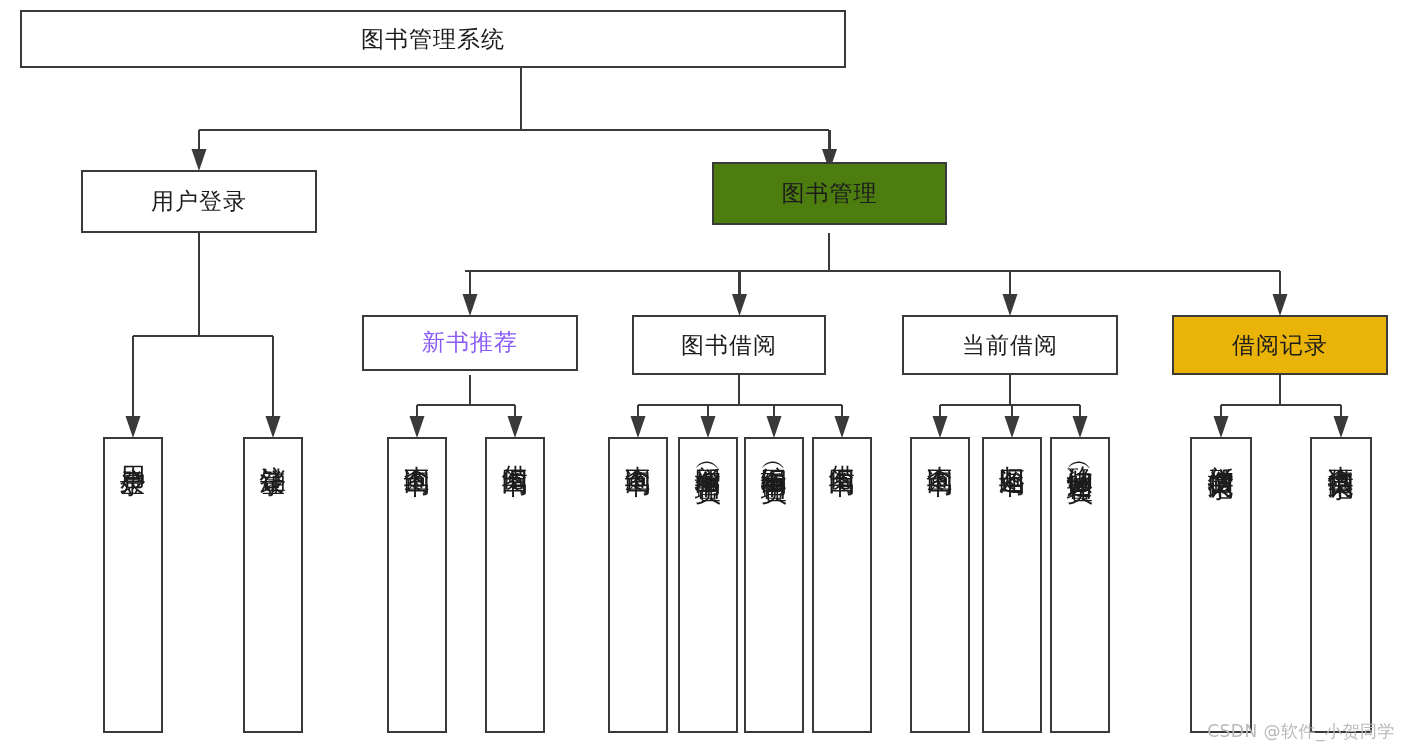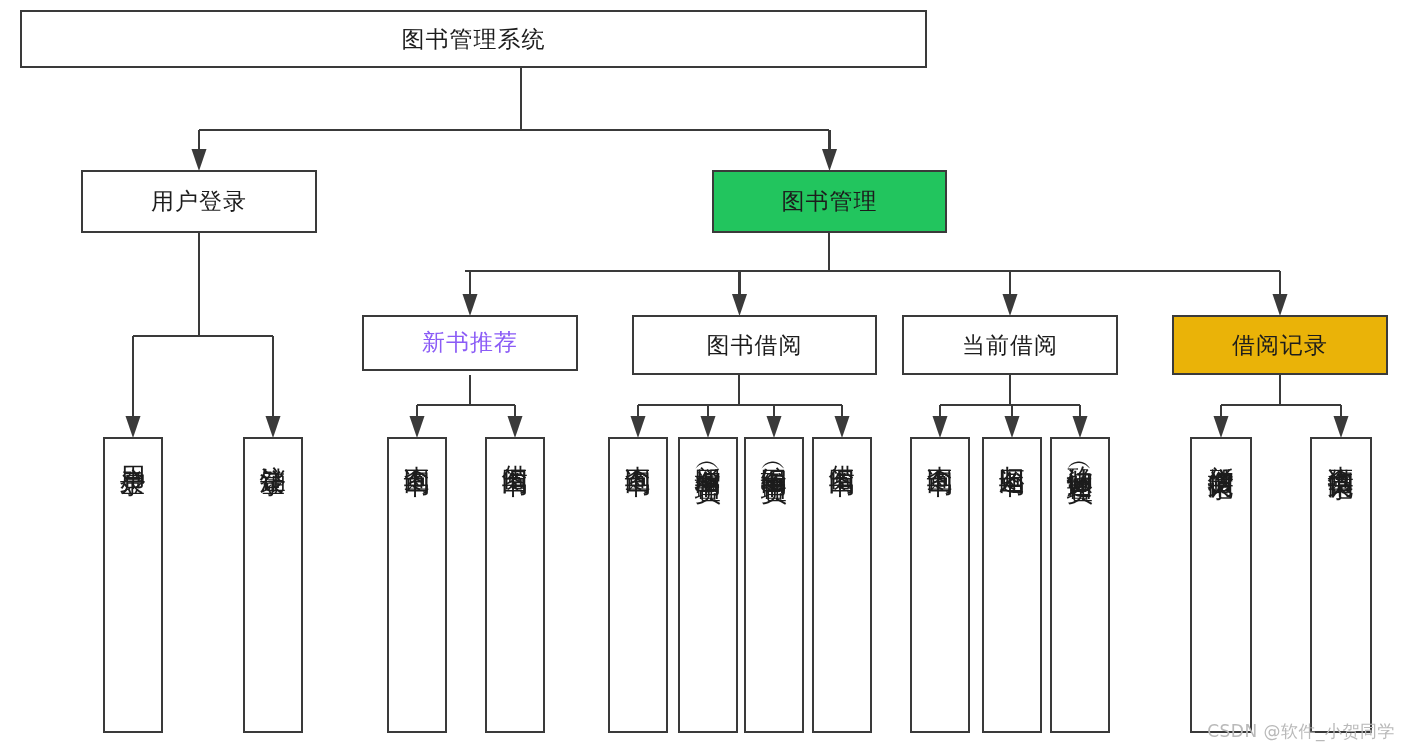--- a/index.html
+++ b/index.html
@@ -123,33 +123,33 @@
       <line x1="1012" y1="405" x2="1012" y2="417" stroke="#3a3a3a" stroke-width="2.4" shape-rendering="crispEdges"></line>
       <path d="M1004.5,416 L1019.5,416 L1012,438 Z" fill="#3a3a3a"></path>
       <line x1="1080" y1="405" x2="1080" y2="417" stroke="#3a3a3a" stroke-width="2.4" shape-rendering="crispEdges"></line>
       <path d="M1072.5,416 L1087.5,416 L1080,438 Z" fill="#3a3a3a"></path>
       <line x1="1221" y1="405" x2="1221" y2="417" stroke="#3a3a3a" stroke-width="2.4" shape-rendering="crispEdges"></line>
       <path d="M1213.5,416 L1228.5,416 L1221,438 Z" fill="#3a3a3a"></path>
       <line x1="1341" y1="405" x2="1341" y2="417" stroke="#3a3a3a" stroke-width="2.4" shape-rendering="crispEdges"></line>
       <path d="M1333.5,416 L1348.5,416 L1341,438 Z" fill="#3a3a3a"></path>
     </svg>
   <div id="nodes">
-      <div class="node h" style="left: 20px; top: 10px; width: 907px; height: 58px; border-color: rgb(58, 58, 58); background: rgb(255, 255, 255); color: rgb(28, 28, 28);">
+      <div class="node h" style="left: 20px; top: 10px; width: 826px; height: 58px; border-color: rgb(58, 58, 58); background: rgb(255, 255, 255); color: rgb(28, 28, 28);">
         <span class="label">图书管理系统</span>
       </div>
       <div class="node h" style="left: 81px; top: 170px; width: 236px; height: 63px; border-color: rgb(58, 58, 58); background: rgb(255, 255, 255); color: rgb(28, 28, 28);">
         <span class="label">用户登录</span>
       </div>
-      <div class="node h" style="left: 712px; top: 170px; width: 235px; height: 63px; border-color: rgb(58, 58, 58); background: #22c55e; color: rgb(28, 28, 28);">
+      <div class="node h" style="left: 712px; top: 162px; width: 235px; height: 63px; border-color: rgb(58, 58, 58); background: #4d7c0f; color: rgb(28, 28, 28);">
         <span class="label">图书管理</span>
       </div>
       <div class="node h" style="left: 362px; top: 315px; width: 216px; height: 56px; border-color: rgb(58, 58, 58); background: rgb(255, 255, 255); color: #8b5cf6; font-family: Liberation Serif, serif;">
         <span class="label">新书推荐</span>
       </div>
-      <div class="node h" style="left: 632px; top: 315px; width: 245px; height: 60px; border-color: rgb(58, 58, 58); background: rgb(255, 255, 255); color: rgb(28, 28, 28);">
+      <div class="node h" style="left: 632px; top: 315px; width: 194px; height: 60px; border-color: rgb(58, 58, 58); background: rgb(255, 255, 255); color: rgb(28, 28, 28);">
         <span class="label">图书借阅</span>
       </div>
       <div class="node h" style="left: 902px; top: 315px; width: 216px; height: 60px; border-color: rgb(58, 58, 58); background: rgb(255, 255, 255); color: rgb(28, 28, 28);">
         <span class="label">当前借阅</span>
       </div>
       <div class="node h" style="left: 1172px; top: 315px; width: 216px; height: 60px; border-color: rgb(58, 58, 58); background: #eab308; color: rgb(28, 28, 28);">
         <span class="label">借阅记录</span>
       </div>
       <div class="node v" style="left: 103px; top: 437px; width: 60px; height: 296px; border-color: rgb(58, 58, 58); background: rgb(255, 255, 255); color: rgb(28, 28, 28);">
         <span class="label">用户登录</span>

